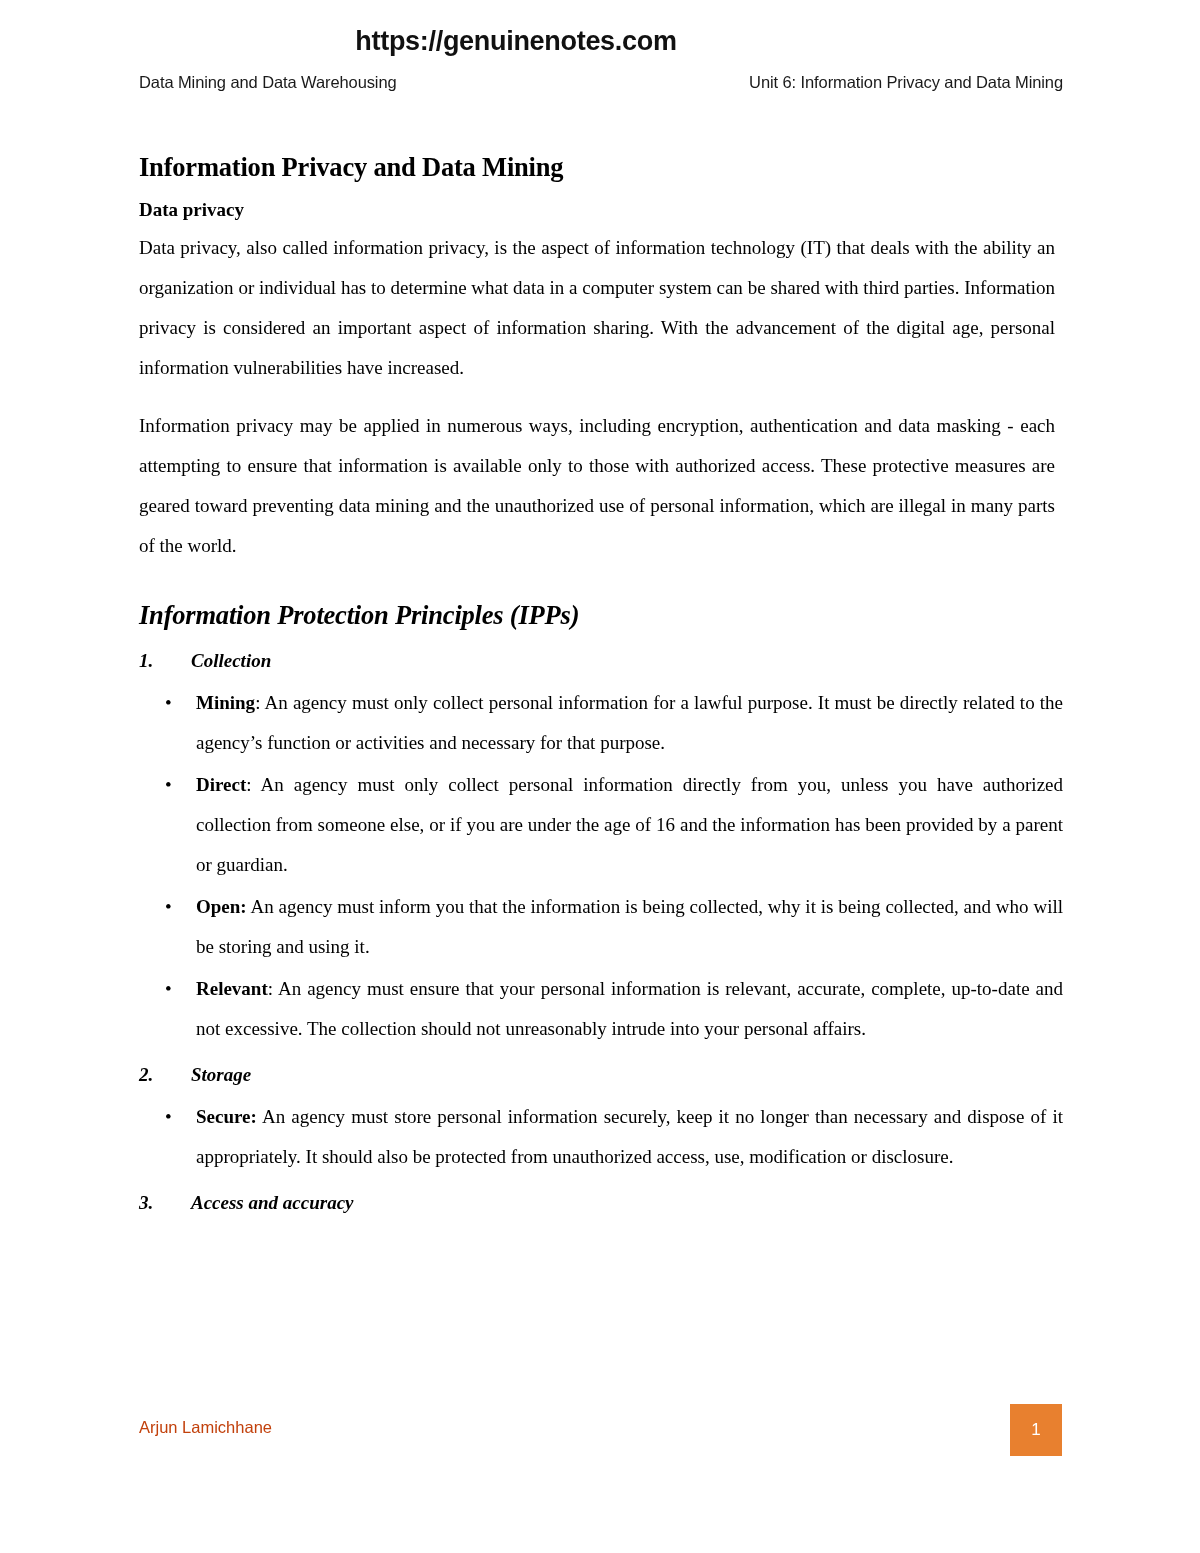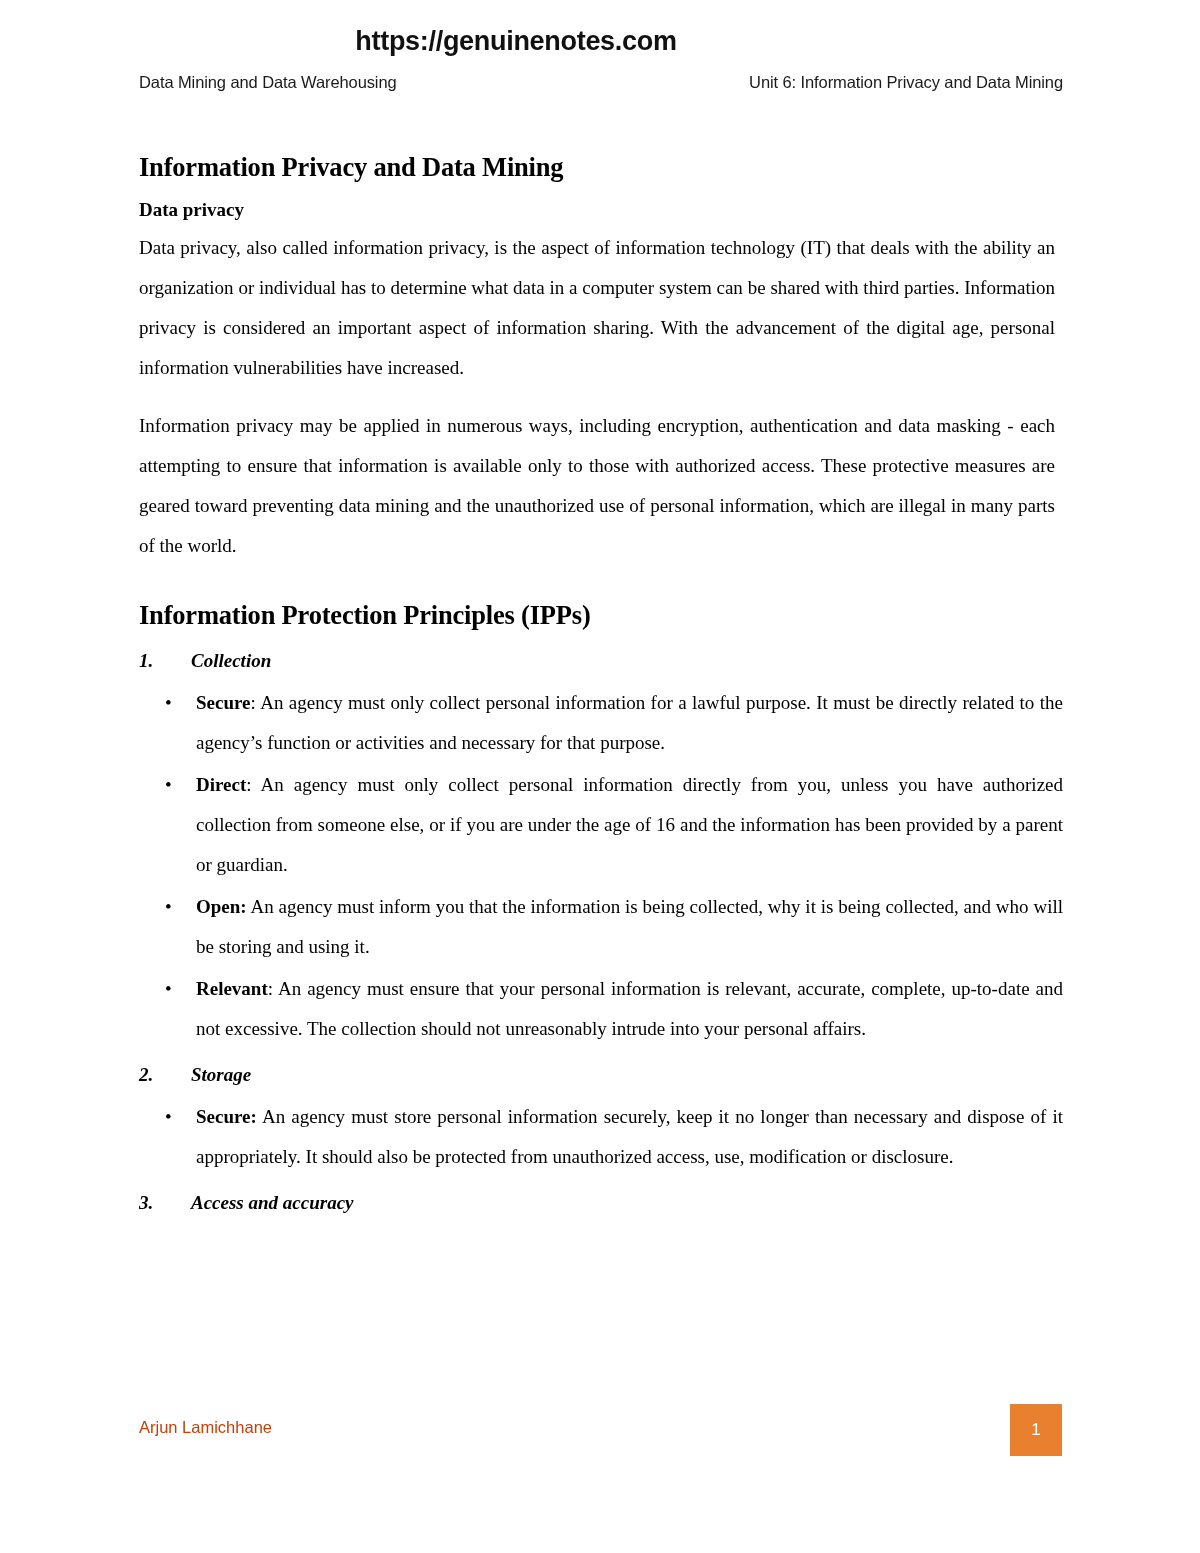--- a/index.html
+++ b/index.html
@@ -74,20 +74,21 @@
     line-height: 1.2;
   }
 
   h1.section-title {
     font-family: "Liberation Serif", serif;
     font-size: 26.5px;
     font-weight: bold;
     margin: 34px 0 10px 0;
     letter-spacing: -0.2px;
     line-height: 1.18;
+    font-style: italic;
   }
 
   p.body-text {
     font-size: 19px;
     line-height: 40px;
     text-align: justify;
     text-justify: inter-word;
     margin: 0 8px 18px 0;
     hyphens: none;
   }
@@ -180,21 +181,21 @@
 
     <p class="body-text">Data privacy, also called information privacy, is the aspect of information technology (IT) that deals with the ability an organization or individual has to determine what data in a computer system can be shared with third parties. Information privacy is considered an important aspect of information sharing. With the advancement of the digital age, personal information vulnerabilities have increased.</p>
 
     <p class="body-text">Information privacy may be applied in numerous ways, including encryption, authentication and data masking - each attempting to ensure that information is available only to those with authorized access. These protective measures are geared toward preventing data mining and the unauthorized use of personal information, which are illegal in many parts of the world.</p>
 
     <h1 class="section-title">Information Protection Principles (IPPs)</h1>
 
     <div id="principles-root">
         <div class="num-item"><span class="num-marker">1.</span><span>Collection</span></div>
         <ul class="bullets">
-          <li><span class="dot">•</span><span class="term">Secure</span><span>: </span><span>An agency must only collect personal information for a lawful purpose. It must be directly related to the agency’s function or activities and necessary for that purpose.</span></li>
+          <li><span class="dot">•</span><span class="term">Mining</span><span>: </span><span>An agency must only collect personal information for a lawful purpose. It must be directly related to the agency’s function or activities and necessary for that purpose.</span></li>
           <li><span class="dot">•</span><span class="term">Direct</span><span>: </span><span>An agency must only collect personal information directly from you, unless you have authorized collection from someone else, or if you are under the age of 16 and the information has been provided by a parent or guardian.</span></li>
           <li><span class="dot">•</span><span class="term">Open:</span><span> </span><span>An agency must inform you that the information is being collected, why it is being collected, and who will be storing and using it.</span></li>
           <li><span class="dot">•</span><span class="term">Relevant</span><span>: </span><span>An agency must ensure that your personal information is relevant, accurate, complete, up-to-date and not excessive. The collection should not unreasonably intrude into your personal affairs.</span></li>
         </ul>
         <div class="num-item"><span class="num-marker">2.</span><span>Storage</span></div>
         <ul class="bullets">
           <li><span class="dot">•</span><span class="term">Secure:</span><span> </span><span>An agency must store personal information securely, keep it no longer than necessary and dispose of it appropriately. It should also be protected from unauthorized access, use, modification or disclosure.</span></li>
         </ul>
         <div class="num-item"><span class="num-marker">3.</span><span>Access and accuracy</span></div>
       </div>

